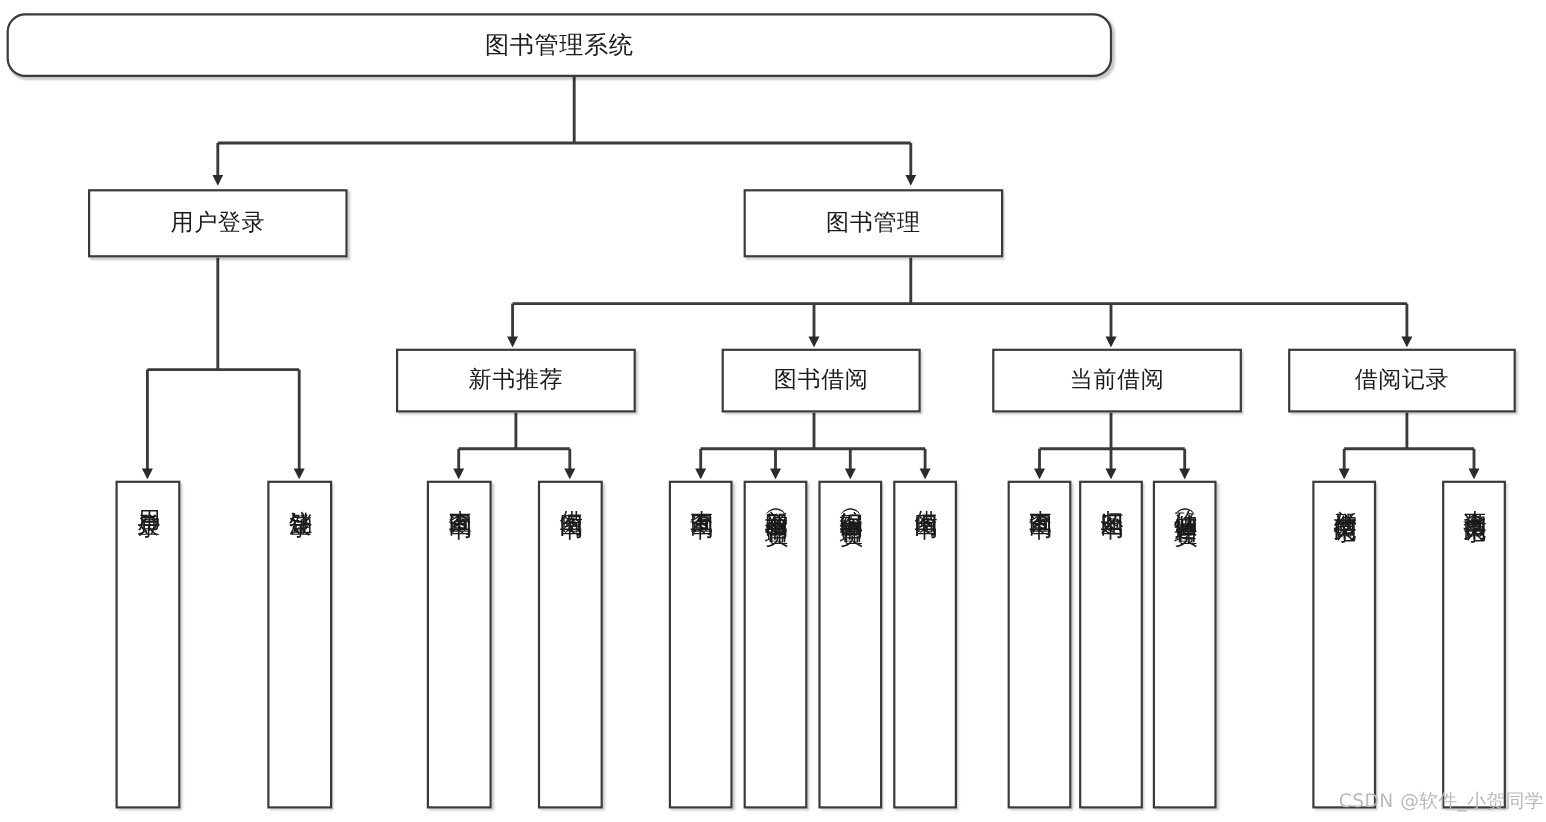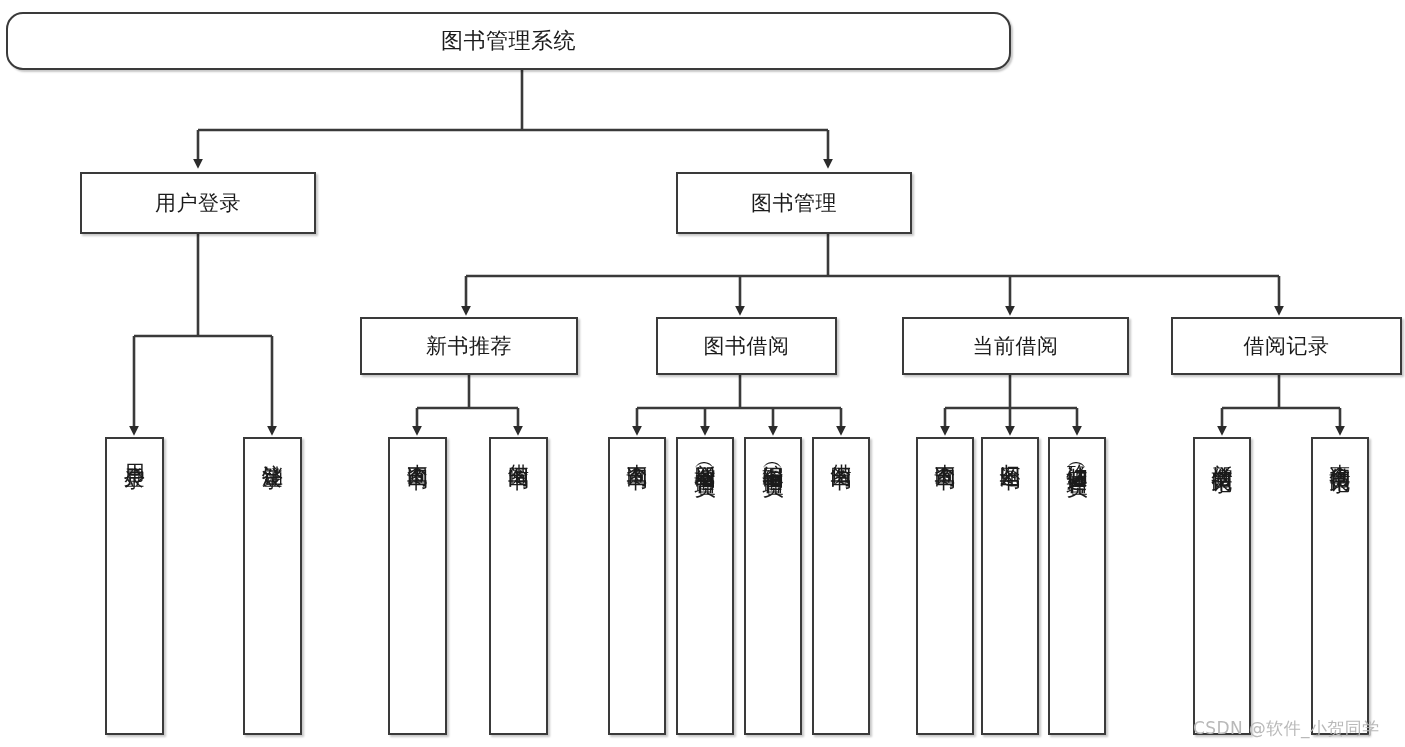--- a/index.html
+++ b/index.html
@@ -137,21 +137,21 @@
 
   <div class="node h" style="left:360px; top:317px; width:218px; height:58px;justify-content:center;">
     <span class="lbl">新书推荐</span>
   </div>
   <div class="node h" style="left:632px; top:317px; width:181px; height:58px;margin-left:24px;">
     <span class="lbl">图书借阅</span>
   </div>
   <div class="node h" style="left:902px; top:317px; width:227px; height:58px;">
     <span class="lbl">当前借阅</span>
   </div>
-  <div class="node h" style="left:1171px; top:317px; width:231px; height:58px;">
+  <div class="node h" style="left:1171px; top:317px; width:207px; height:58px;">
     <span class="lbl">借阅记录</span>
   </div>
 
   <div class="node v" style="left:105px; top:437px; width:59px; height:298px;">
     <span class="lbl">用户登录</span>
   </div>
   <div class="node v" style="left:243px; top:437px; width:59px; height:298px;">
     <span class="lbl">注销登录</span>
   </div>
 
@@ -185,15 +185,15 @@
     <span class="lbl">确认归还（管理员）</span>
   </div>
 
   <div class="node v" style="left:1193px; top:437px; width:58px; height:298px;">
     <span class="lbl">新增借阅记录</span>
   </div>
   <div class="node v" style="left:1311px; top:437px; width:58px; height:298px;">
     <span class="lbl">查询借阅记录</span>
   </div>
 
-  <div class="watermark" style="left:1193px; top:717px;">CSDN @软件_小贺同学</div>
+  <div class="watermark" style="left:1193px; top:717px;padding-left:24px;">CSDN @软件_小贺同学</div>
 
 </div>
 
 </body></html>

